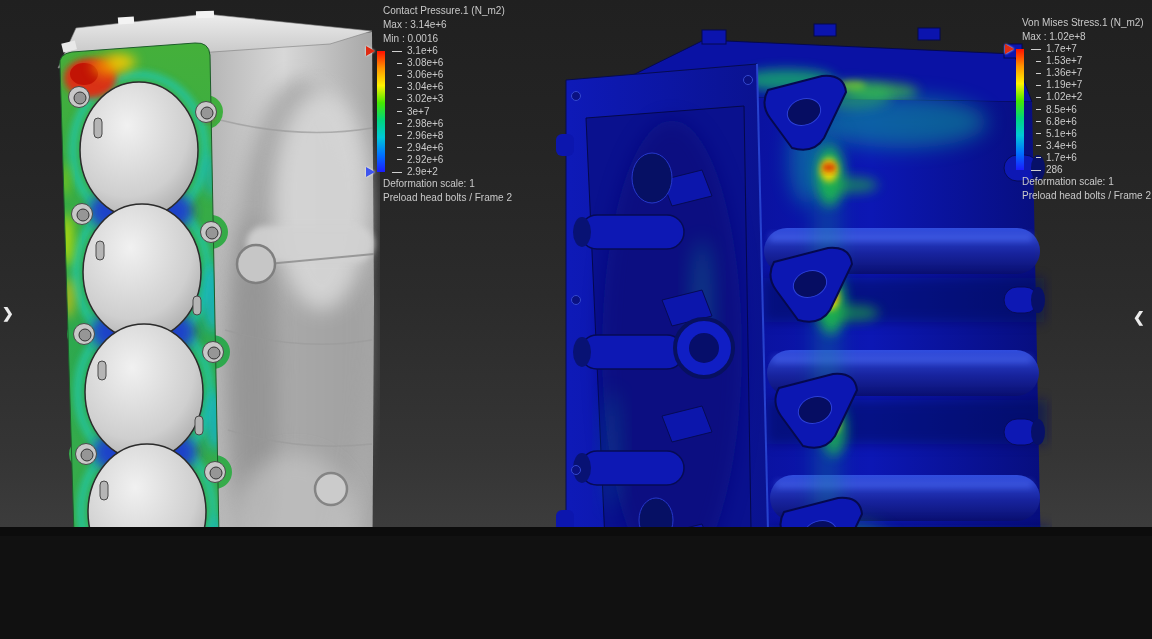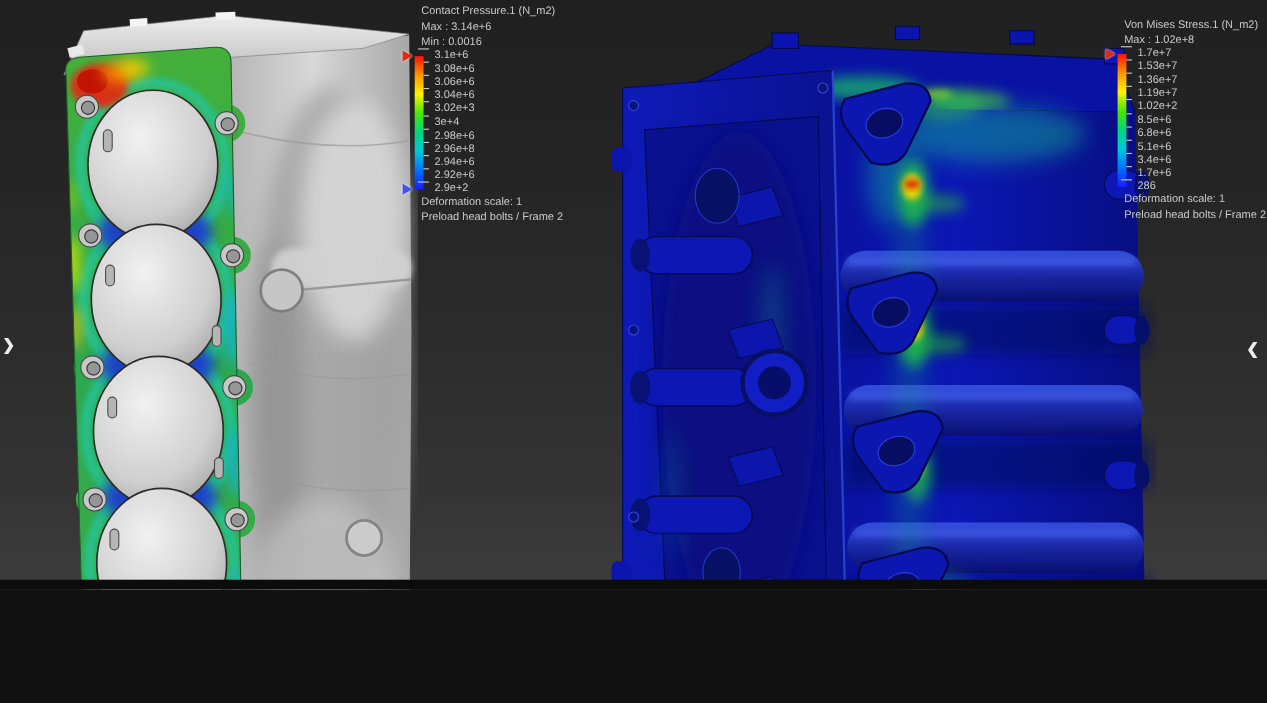--- a/index.html
+++ b/index.html
@@ -15,21 +15,21 @@
   .footer-bar{position:absolute;left:0;bottom:0;width:1152px;height:9px;background:#0c0c0c;}
 
   
   .legend{position:absolute;color:#c9c9c9;font-size:10px;line-height:14px;white-space:nowrap;}
   #legend-left{left:383px;top:4px;}
   #legend-right{left:1022px;top:16px;}
   .legend .min:empty{display:none;}
   .bar-wrap{position:relative;height:121px;width:92px;margin:5px 0 5px -6px;}
   .cbar{position:absolute;left:0;top:0;width:8px;height:121px;}
   .ticks{position:absolute;left:8px;top:0;height:121px;}
-  .tick{position:absolute;left:0;display:flex;align-items:flex-start;top:calc(var(--i) * 12.1px);transform:translateY(-50%);}
+  .tick{position:absolute;left:12px;display:flex;align-items:center;top:calc(var(--i) * 12.1px);transform:translateY(-50%);}
   .tick .dash{width:5px;height:1px;background:#cfcfcf;flex:0 0 auto;}
   .tick:first-child .dash,.tick:last-child .dash{width:10px;margin-left:-5px;}
   .tick .lab{margin-left:5px;}
   .tick:not(:first-child):not(:last-child) .lab{}
   .marker{position:absolute;left:-11px;width:0;height:0;
     border-top:5px solid transparent;border-bottom:5px solid transparent;
     border-left:9px solid #e02a12;filter:drop-shadow(0 0 1px #ffffff);}
   .marker.top{top:-5px;}
   .marker.bottom{bottom:-5px;}
 
@@ -410,21 +410,21 @@
           <div class="tick" style="--i: 3;">
           <span class="dash"></span>
           <span class="lab">3.04e+6</span>
         </div>
           <div class="tick" style="--i: 4;">
           <span class="dash"></span>
           <span class="lab">3.02e+3</span>
         </div>
           <div class="tick" style="--i: 5;">
           <span class="dash"></span>
-          <span class="lab">3e+4</span>
+          <span class="lab">3e+7</span>
         </div>
           <div class="tick" style="--i: 6;">
           <span class="dash"></span>
           <span class="lab">2.98e+6</span>
         </div>
           <div class="tick" style="--i: 7;">
           <span class="dash"></span>
           <span class="lab">2.96e+8</span>
         </div>
           <div class="tick" style="--i: 8;">

